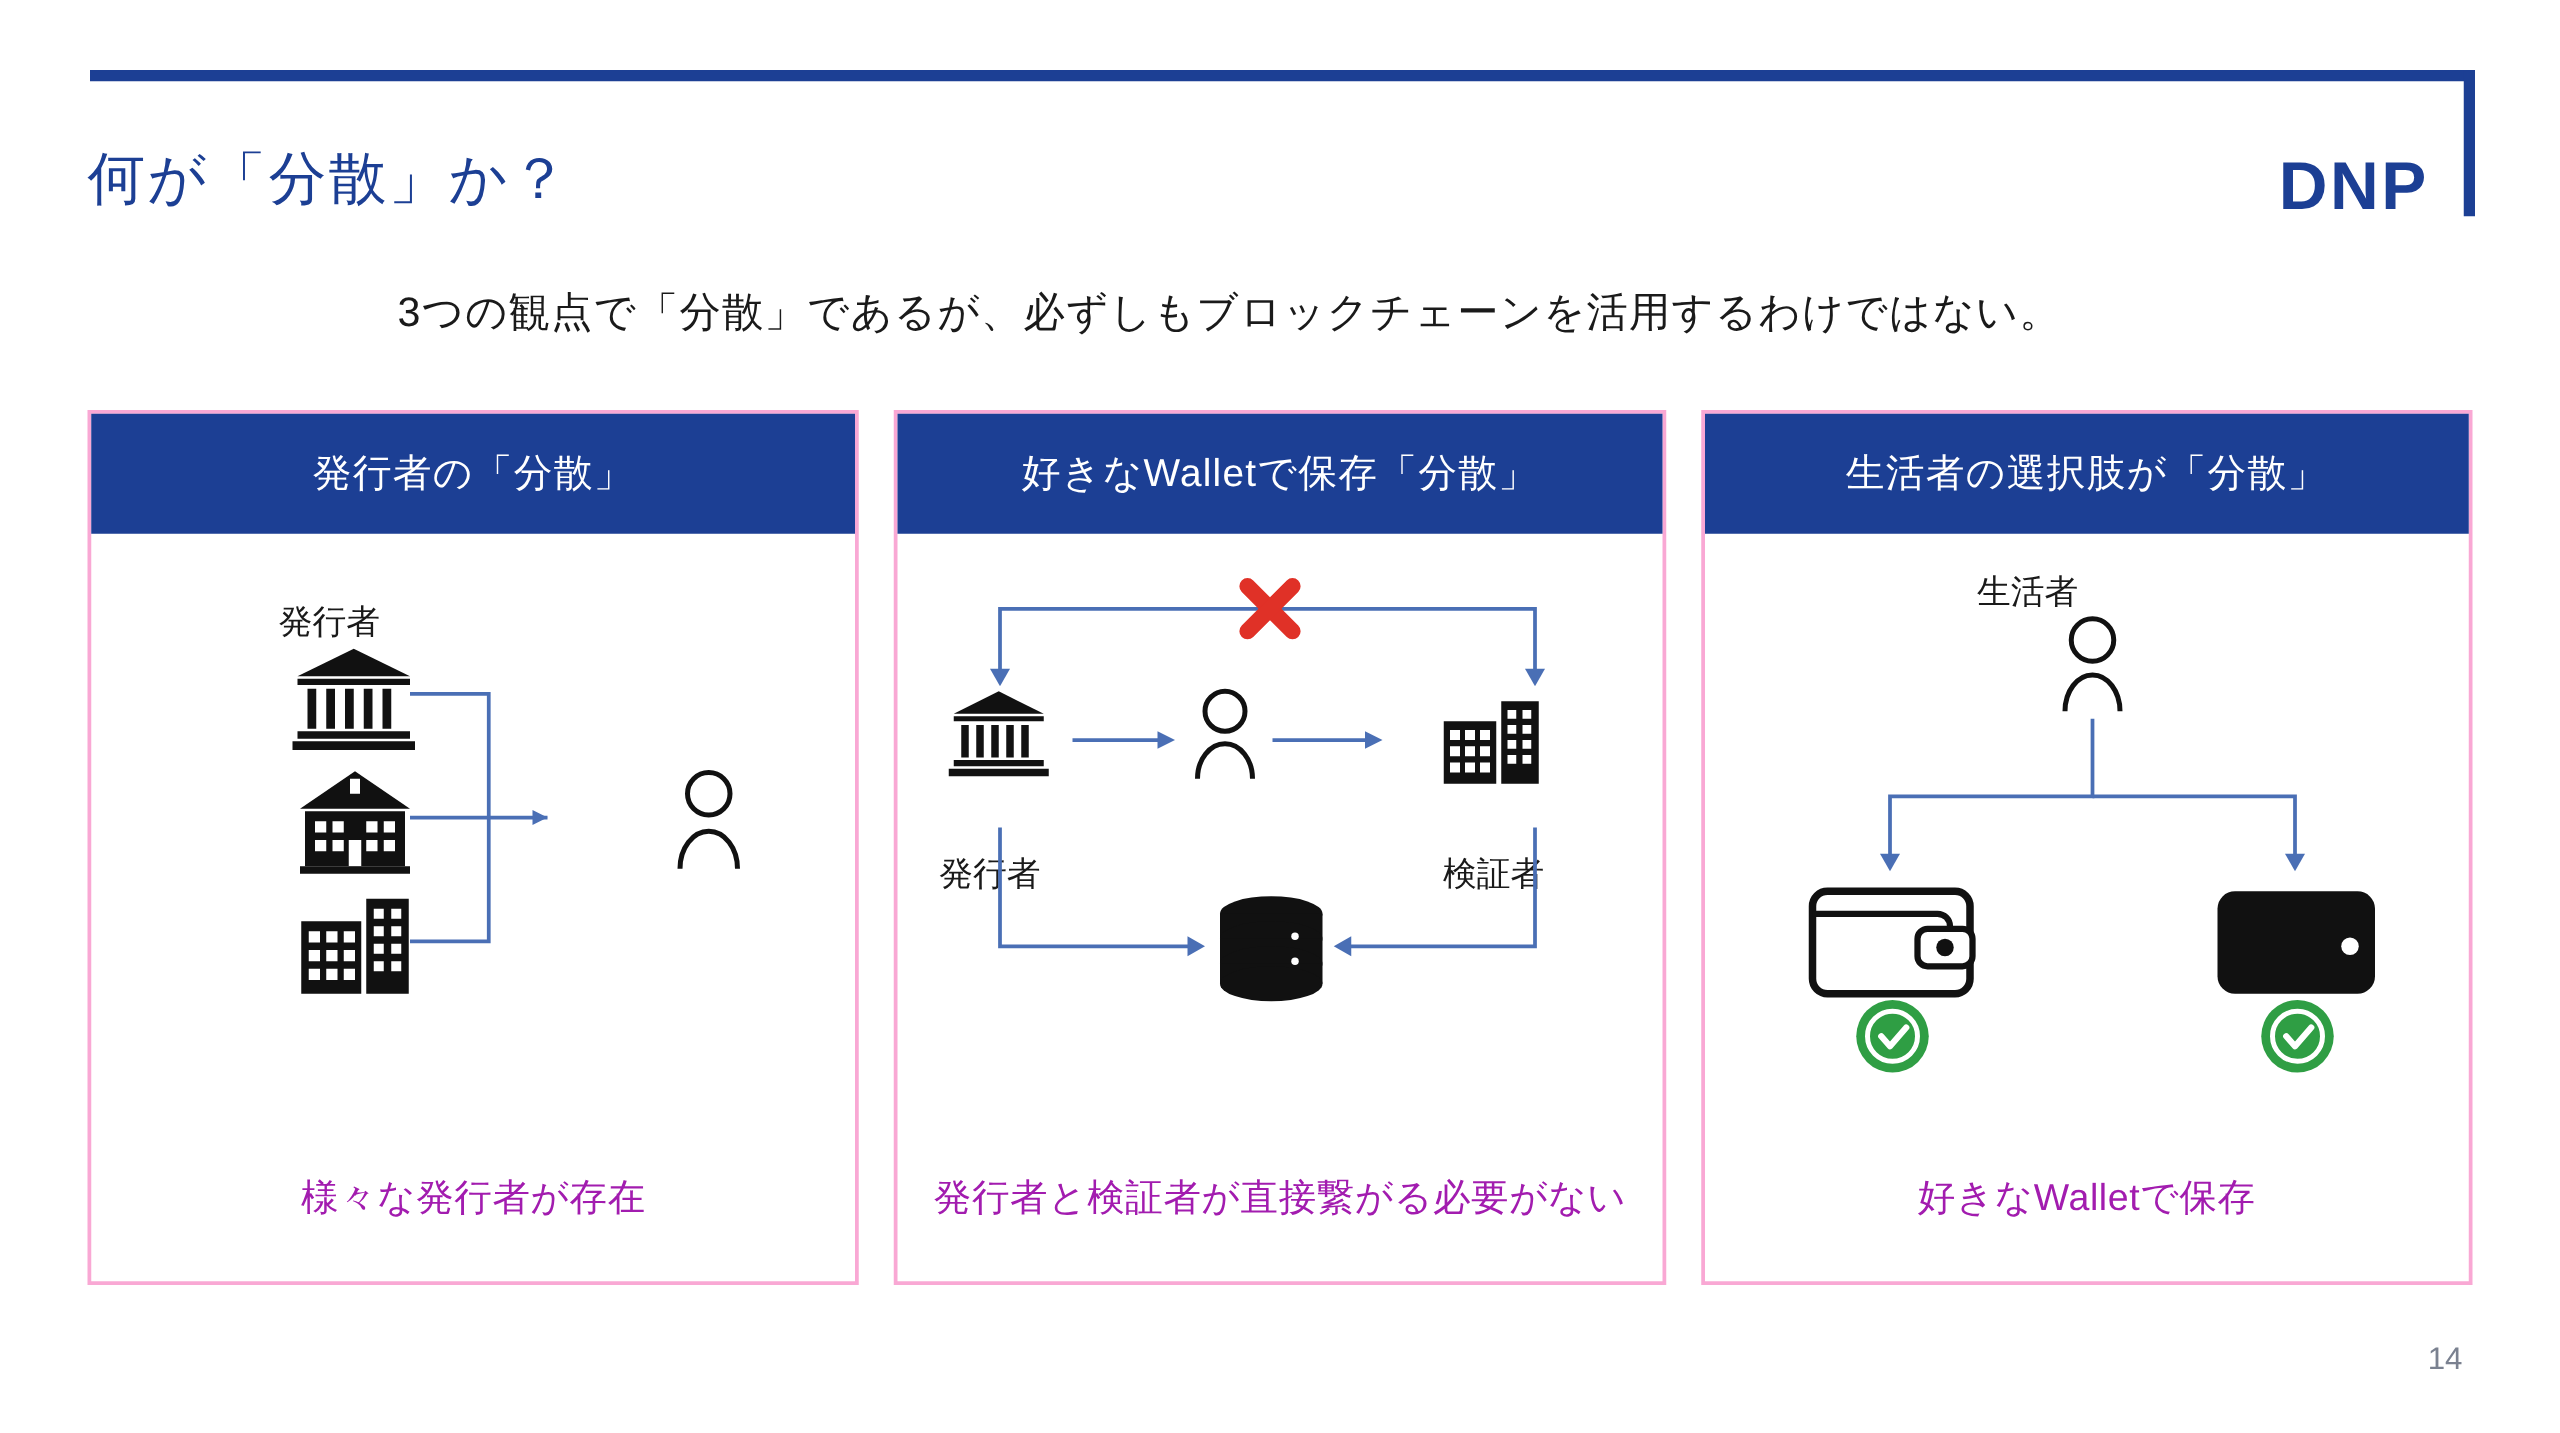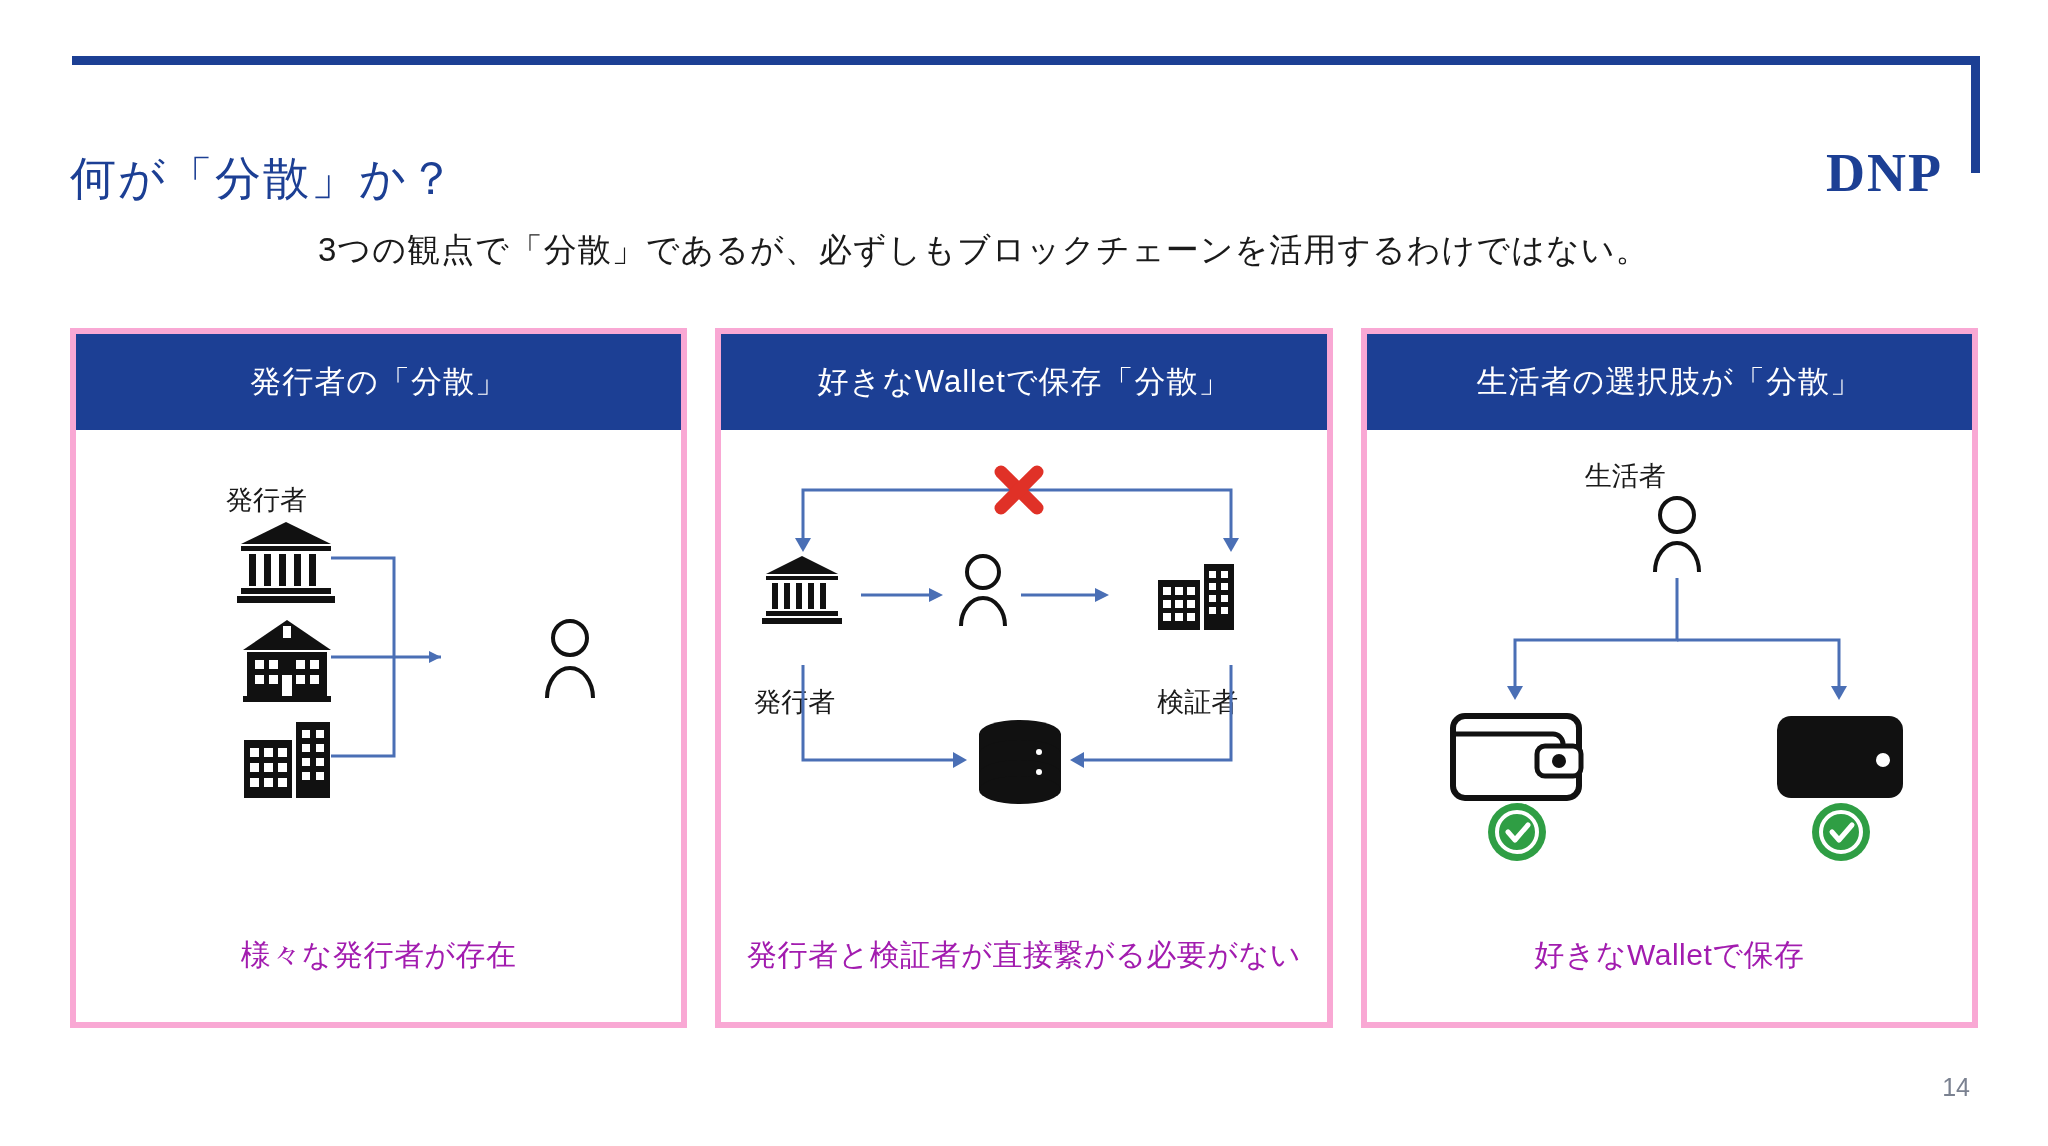--- a/index.html
+++ b/index.html
@@ -33,32 +33,30 @@
     background: #1c3f94;
   }
   .page-title {
     position: absolute;
     left: 70px;
     top: 112px;
     font-size: 46px;
     letter-spacing: 2px;
     color: #1c3f94;
     white-space: nowrap;
-    margin-top: 36px;
   }
   .logo {
     position: absolute;
     right: 105px;
     top: 118px;
     font-size: 54px;
     font-weight: bold;
     letter-spacing: 2px;
     color: #1c3f94;
-    font-family: Liberation Serif, serif;
-    margin-top: 24px;
+    font-family: Liberation Sans, sans-serif;
   }
 
   .subtitle {
     position: absolute;
     left: 318px;
     top: 228px;
     font-size: 33px;
     color: #1a1a1a;
     letter-spacing: 1px;
     white-space: nowrap;
@@ -68,21 +66,21 @@
   .cards {
     position: absolute;
     left: 70px;
     top: 328px;
     width: 1908px;
     display: flex;
     gap: 28px;
   }
   .card {
     width: 632px;
-    border: 6px solid #f9a8d4;
+    border: 3px solid #f9a8d4;
     background: #ffffff;
     box-sizing: border-box;
     display: flex;
     flex-direction: column;
     height: 700px;
   }
   .card-header {
     background: #1c3f94;
     color: #ffffff;
     height: 96px;

